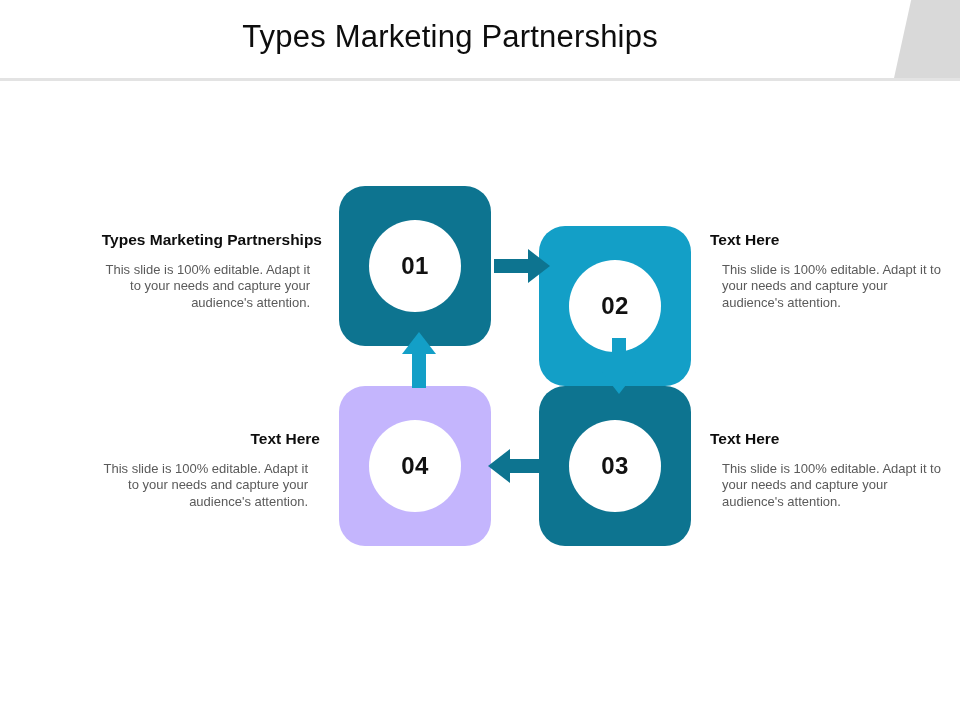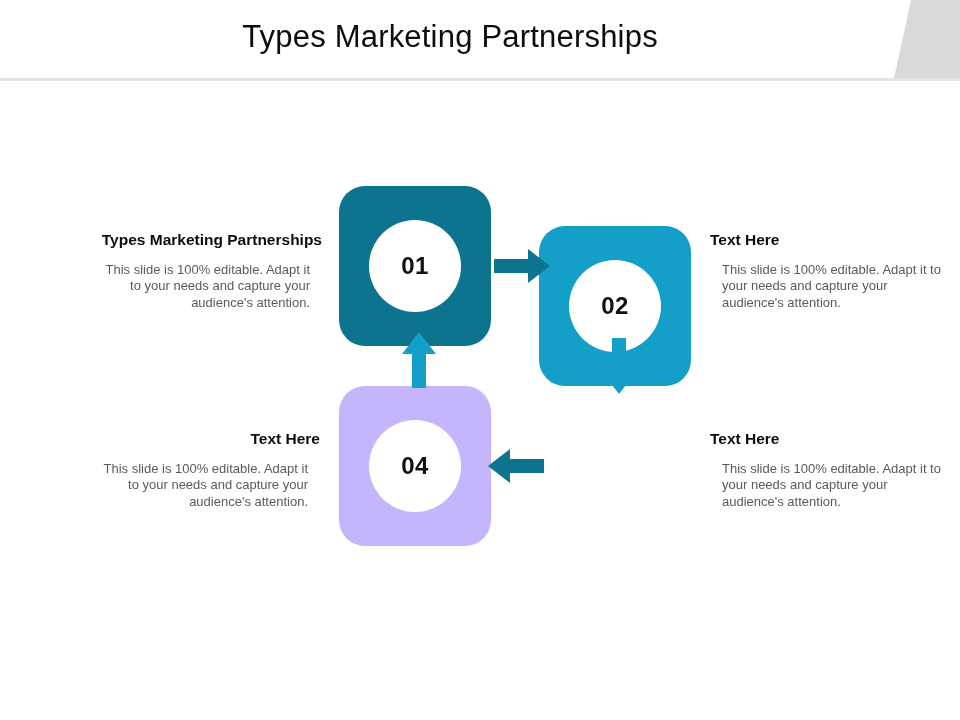--- a/index.html
+++ b/index.html
@@ -259,20 +259,25 @@
         <span class="badge-num">02</span>
       </div>
     </div>
 
     <div class="box box-04">
       <div class="badge">
         <span class="badge-num">04</span>
       </div>
     </div>
 
+    <div class="box box-03">
+      <div class="badge">
+        <span class="badge-num">03</span>
+      </div>
+    </div>
 
     <div class="arrow arrow-right">
       <div class="shaft"></div>
       <div class="head"></div>
     </div>
 
     <div class="arrow arrow-down">
       <div class="shaft"></div>
       <div class="head"></div>
     </div>

